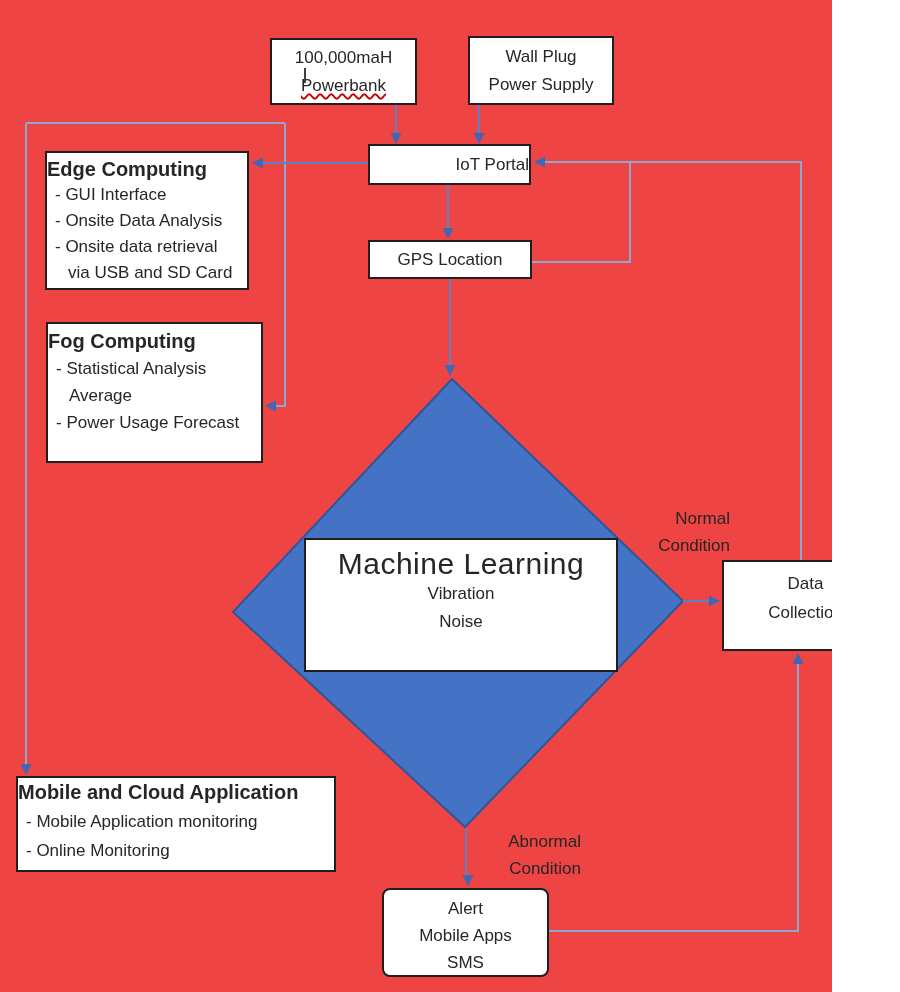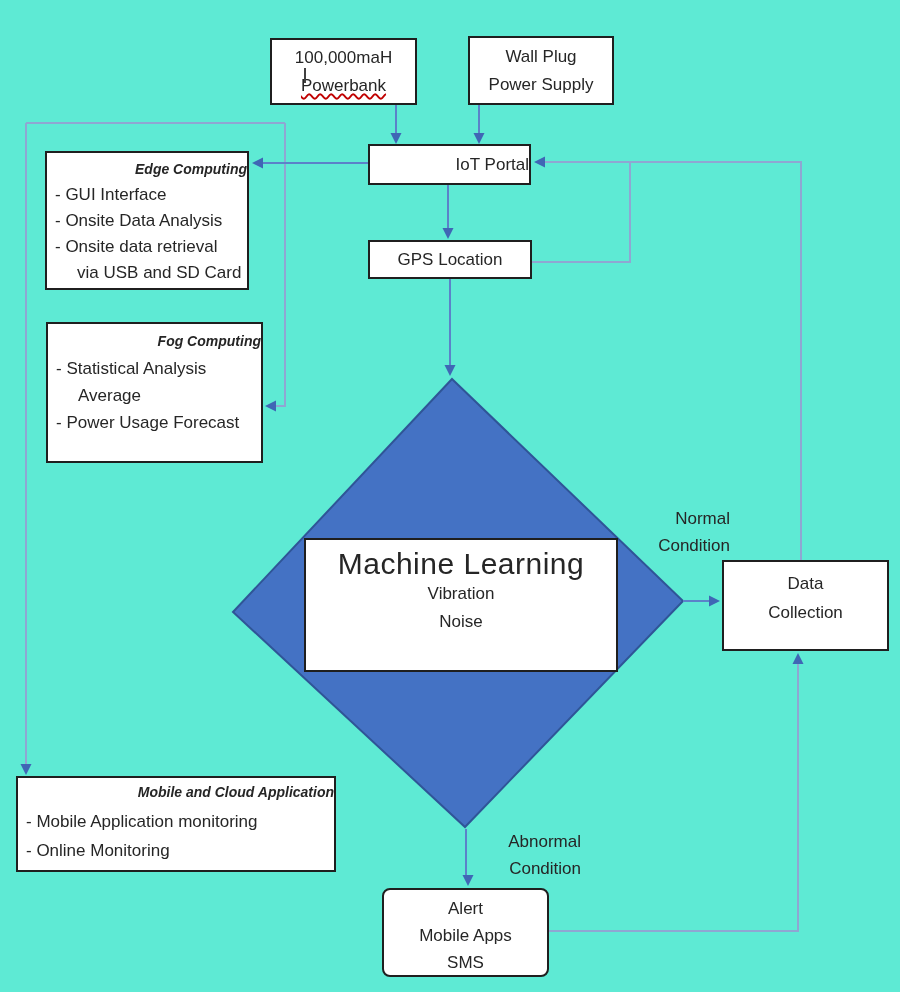--- a/index.html
+++ b/index.html
@@ -1,34 +1,34 @@
 <!DOCTYPE html>
 <html style="--connector: #8fa6d2; --connector_strong: #5b82c9; --arrow: #3f67b5; --diamond_fill: #4472c4; --diamond_stroke: #2f5597; --squiggle: #c00000;"><head>
 <meta charset="utf-8">
 <title>IoT System Flowchart</title>
 <style>
   html,body { margin:0; padding:0; background:#ffffff; }
   .stage {
-    position:relative; width:900px; height:992px; background:#5eead4;
+    position:relative; width:832px; height:992px; background:#ef4444;
     font-family:"Liberation Sans", sans-serif; color:#262626; overflow:hidden;
   }
   svg.wires { position:absolute; left:0; top:0; width:900px; height:992px; z-index:1; pointer-events:none; }
   .conn  { fill:none; stroke:var(--connector,#8fa6d2); stroke-width:2; }
   .conn-strong { fill:none; stroke:var(--connector_strong,#5b82c9); stroke-width:2; }
   .arrowhead { fill:var(--arrow,#3f67b5); stroke:none; }
   .diamond { fill:var(--diamond_fill,#4472c4); stroke:var(--diamond_stroke,#2f5597); stroke-width:2; }
 
   .box {
     position:absolute; box-sizing:border-box; background:#ffffff;
     border:2px solid #1f1f1f; z-index:2; font-size:17px; line-height:27px;
   }
   .center { text-align:center; }
-  .title { font-weight:bold; font-size:14px; text-align:right; white-space:nowrap;font-style:italic; }
+  .title { font-weight:bold; font-size:20px; text-align:left; white-space:nowrap; }
   .item { padding-left:8px; white-space:nowrap; }
-  .item.cont { padding-left:30px; }
+  .item.cont { padding-left:21px; }
 
   .node-powerbank { left:270px; top:38px;  width:147px; height:67px; padding-top:4px; line-height:28px; }
   .node-wallplug  { left:468px; top:36px;  width:146px; height:69px; padding-top:5px; line-height:28px; }
   .node-iot       { left:368px; top:144px; width:163px; height:41px; line-height:37px;text-align:right; }
   .node-gps       { left:368px; top:240px; width:164px; height:39px; line-height:35px; }
   .node-edge      { left:45px;  top:151px; width:204px; height:139px; padding-top:3px; line-height:26px; }
   .node-fog       { left:46px;  top:322px; width:217px; height:141px; padding-top:4px; line-height:27px; }
   .node-ml        { left:304px; top:538px; width:314px; height:134px; line-height:28px; }
   .node-ml .ml-title { font-weight:normal; font-size:30px; letter-spacing:0.5px; margin-top:10px; margin-bottom:2px; }
   .node-datacol   { left:722px; top:560px; width:167px; height:91px; padding-top:7px; line-height:29px; }

